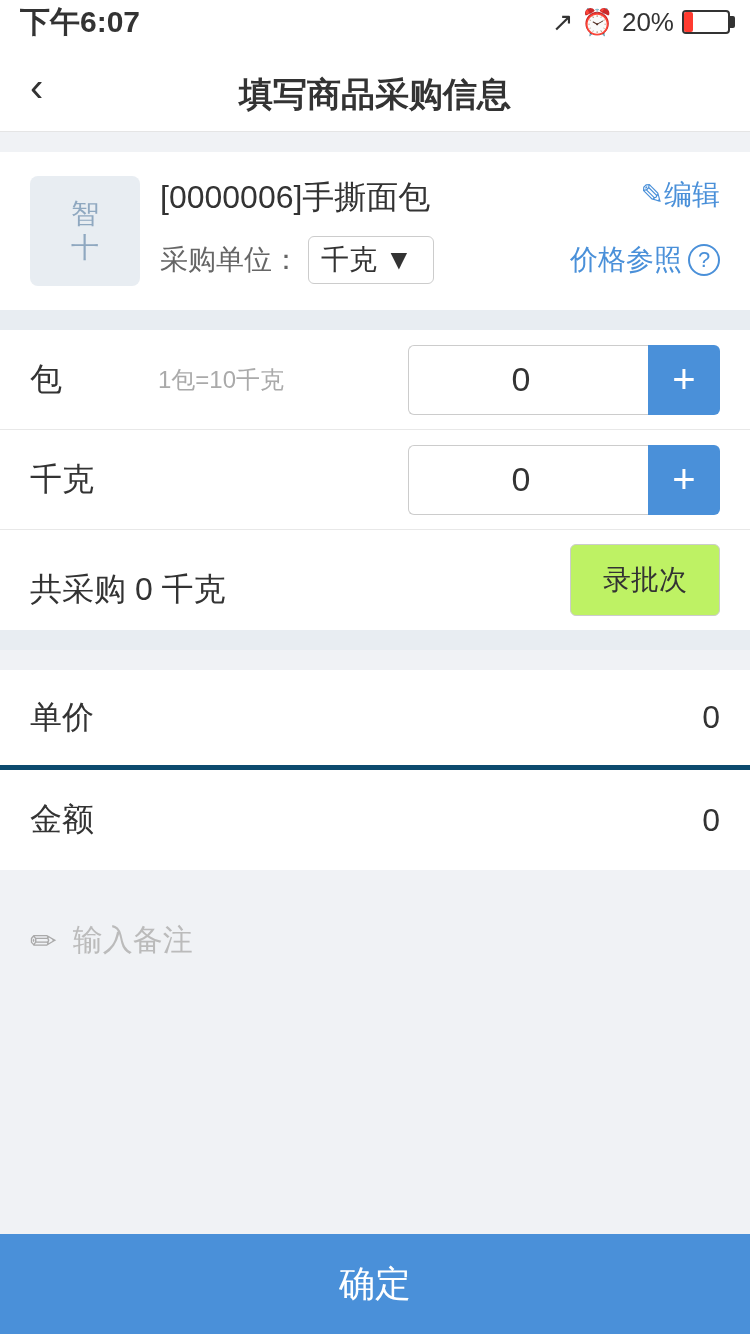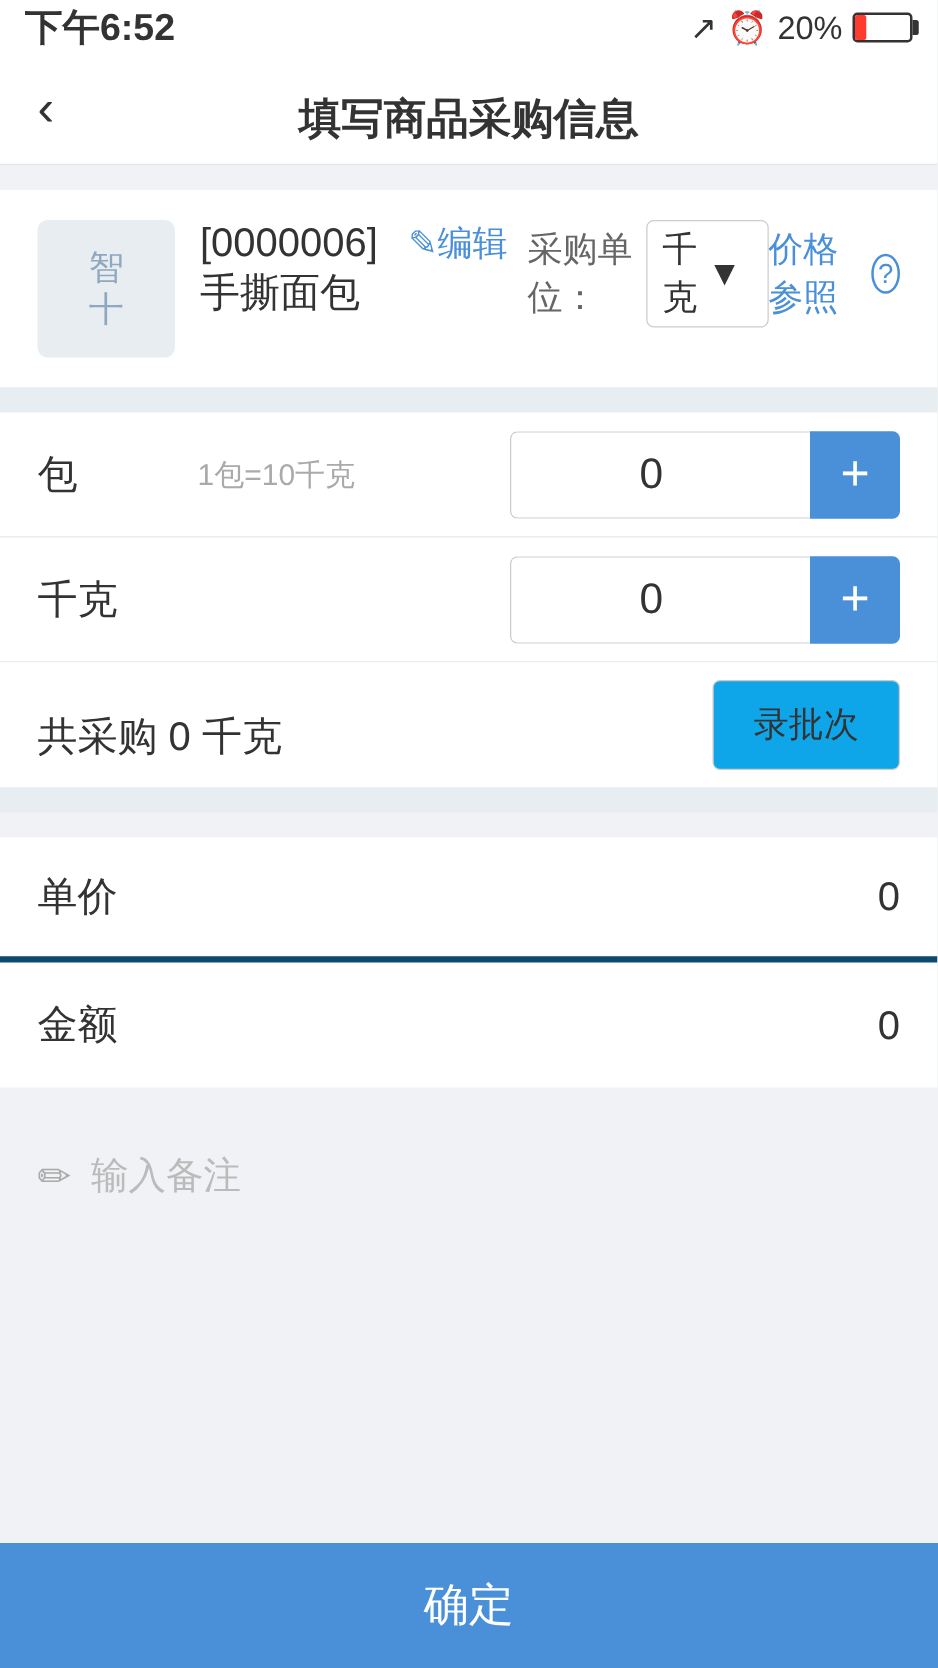--- a/index.html
+++ b/index.html
@@ -114,21 +114,21 @@
     }
     .product-logo {
       font-size: 28px;
       color: #8fa8c0;
       text-align: center;
       line-height: 1.2;
     }
     .product-info {
       flex: 1;
       display: flex;
-      flex-direction: row;
+      flex-direction: column;
       gap: 16px;
     }
     .product-header {
       display: flex;
       justify-content: space-between;
       align-items: flex-start;
     }
     .product-name {
       font-size: 32px;
       font-weight: 500;
@@ -243,21 +243,21 @@
       padding: 0 30px;
       height: 100px;
     }
     .summary-text {
       font-size: 32px;
       color: #333;
       margin-top: 19px;
     }
     .batch-btn {
       border: 1px solid #ccc;
-      background: #0ea5e9;
+      background: #bef264;
       padding: 16px 32px;
       font-size: 28px;
       color: #333;
       border-radius: 6px;
       cursor: pointer;
     }
 
     
     .price-section {
       background: #fff;
@@ -322,21 +322,21 @@
       cursor: pointer;
       display: flex;
       align-items: center;
       justify-content: center;
     }
   </style>
 </head>
 <body>
 
 <div class="status-bar">
-  <div class="status-center">下午6:52</div>
+  <div class="status-center">下午6:07</div>
   <div class="status-right">
     <span>↗</span>
     <span>⏰</span>
     <span>20%</span>
     <span class="battery-icon">
       <span class="battery-fill"></span>
     </span>
   </div>
 </div>
 

